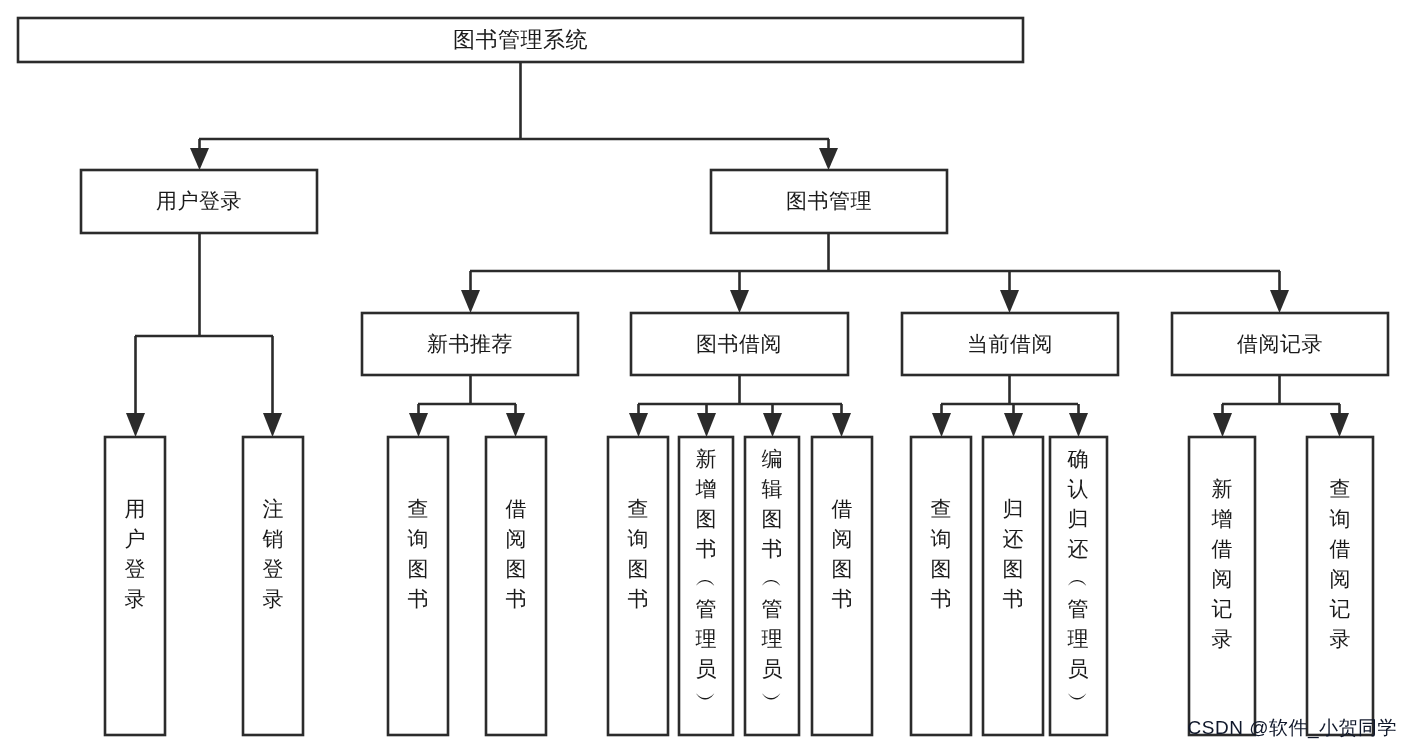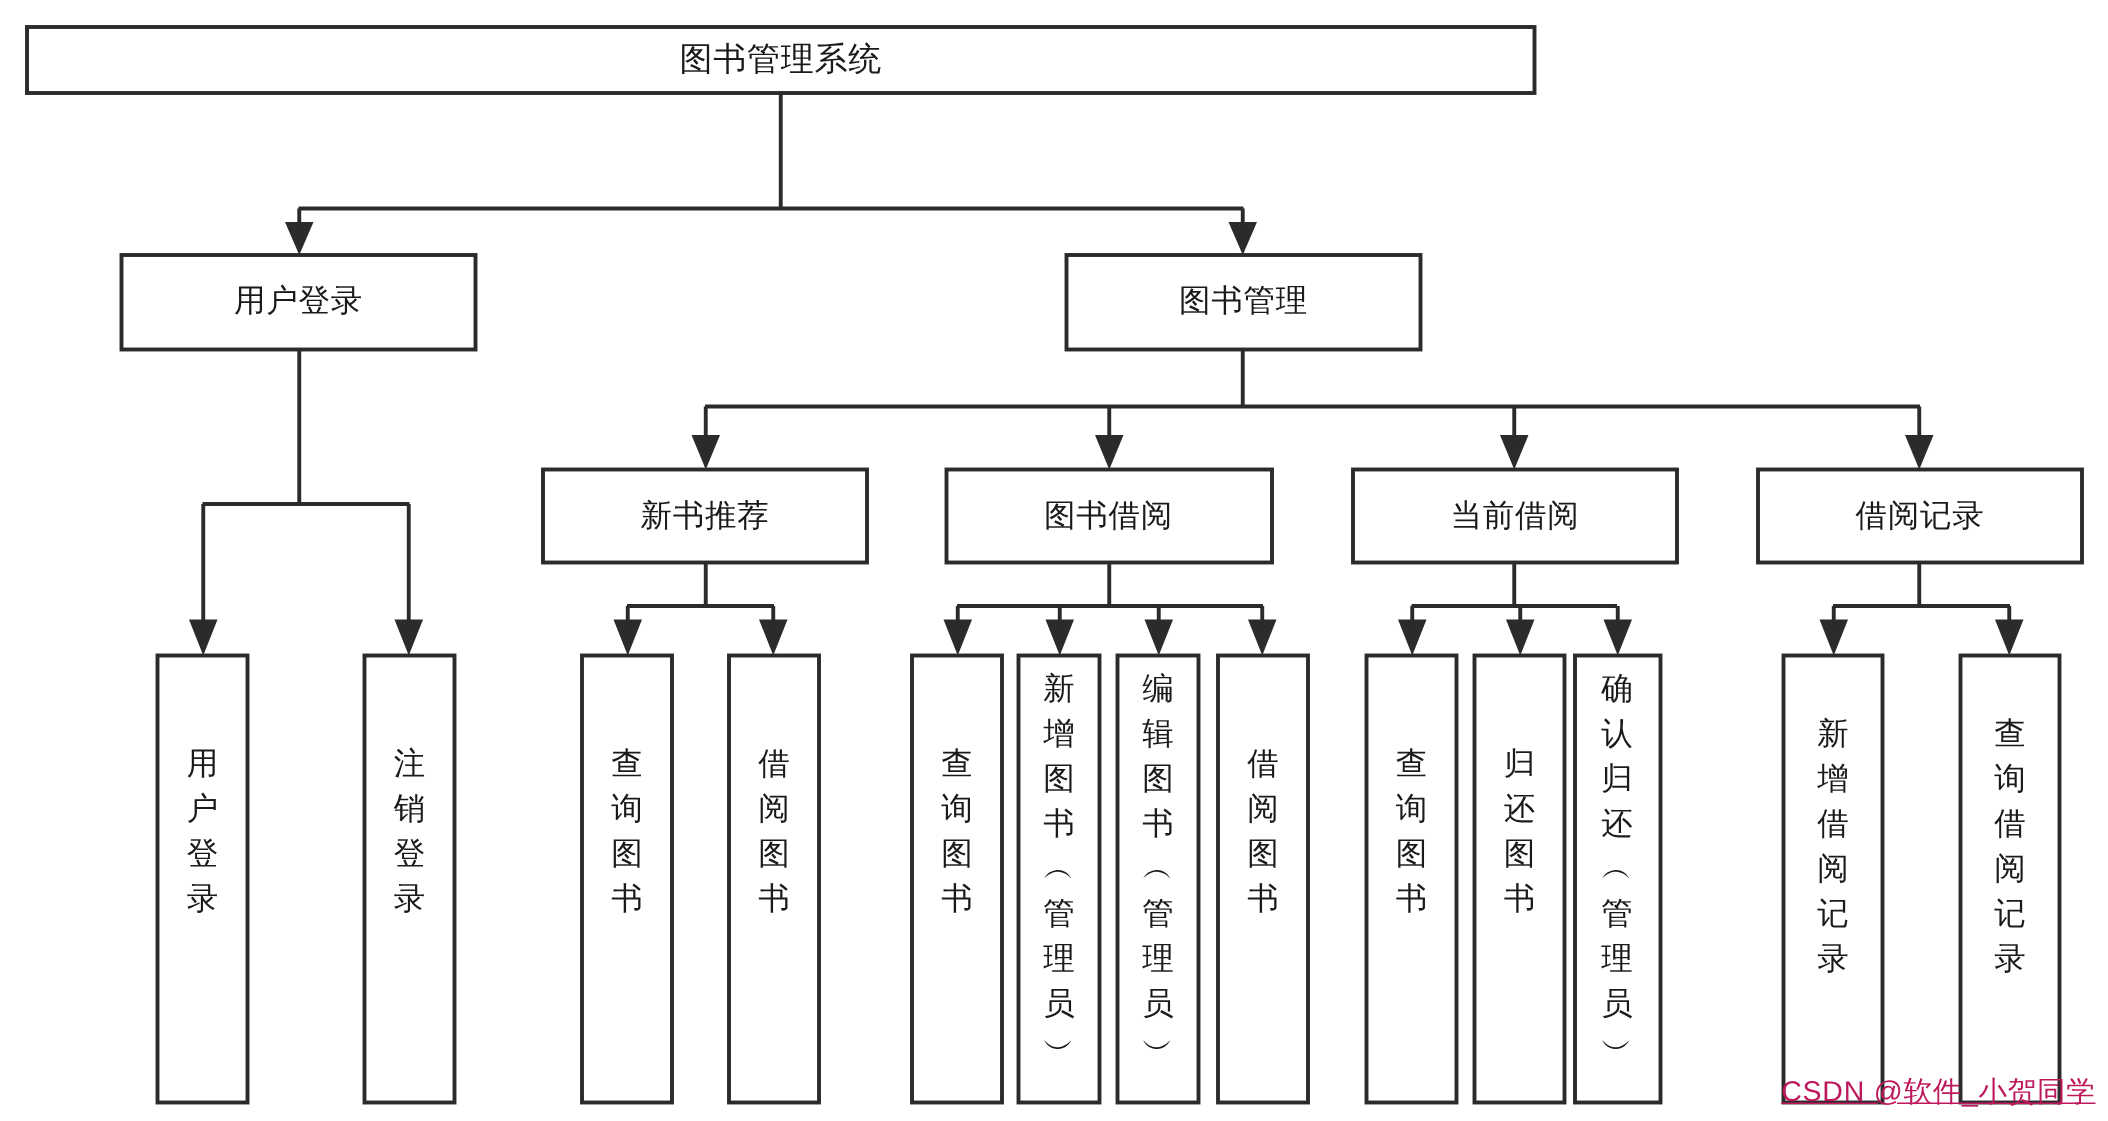--- a/index.html
+++ b/index.html
@@ -58,25 +58,24 @@
   .arrow-head {
     fill: #2b2b2b;
     stroke: none;
   }
   .watermark {
     position: absolute;
     right: 8px;
     bottom: 6px;
     font-family: "Liberation Sans", "DejaVu Sans", sans-serif;
     font-size: 19px;
-    color: #be185d;
+    color: #0f172a;
     letter-spacing: 0.5px;
     white-space: nowrap;
     pointer-events: none;
-    text-decoration: underline;
   }
 </style>
 </head>
 <body>
 
 <div id="diagram-root">
 
   <svg id="flow-svg" viewBox="0 0 1405 747">
 
     <g>

